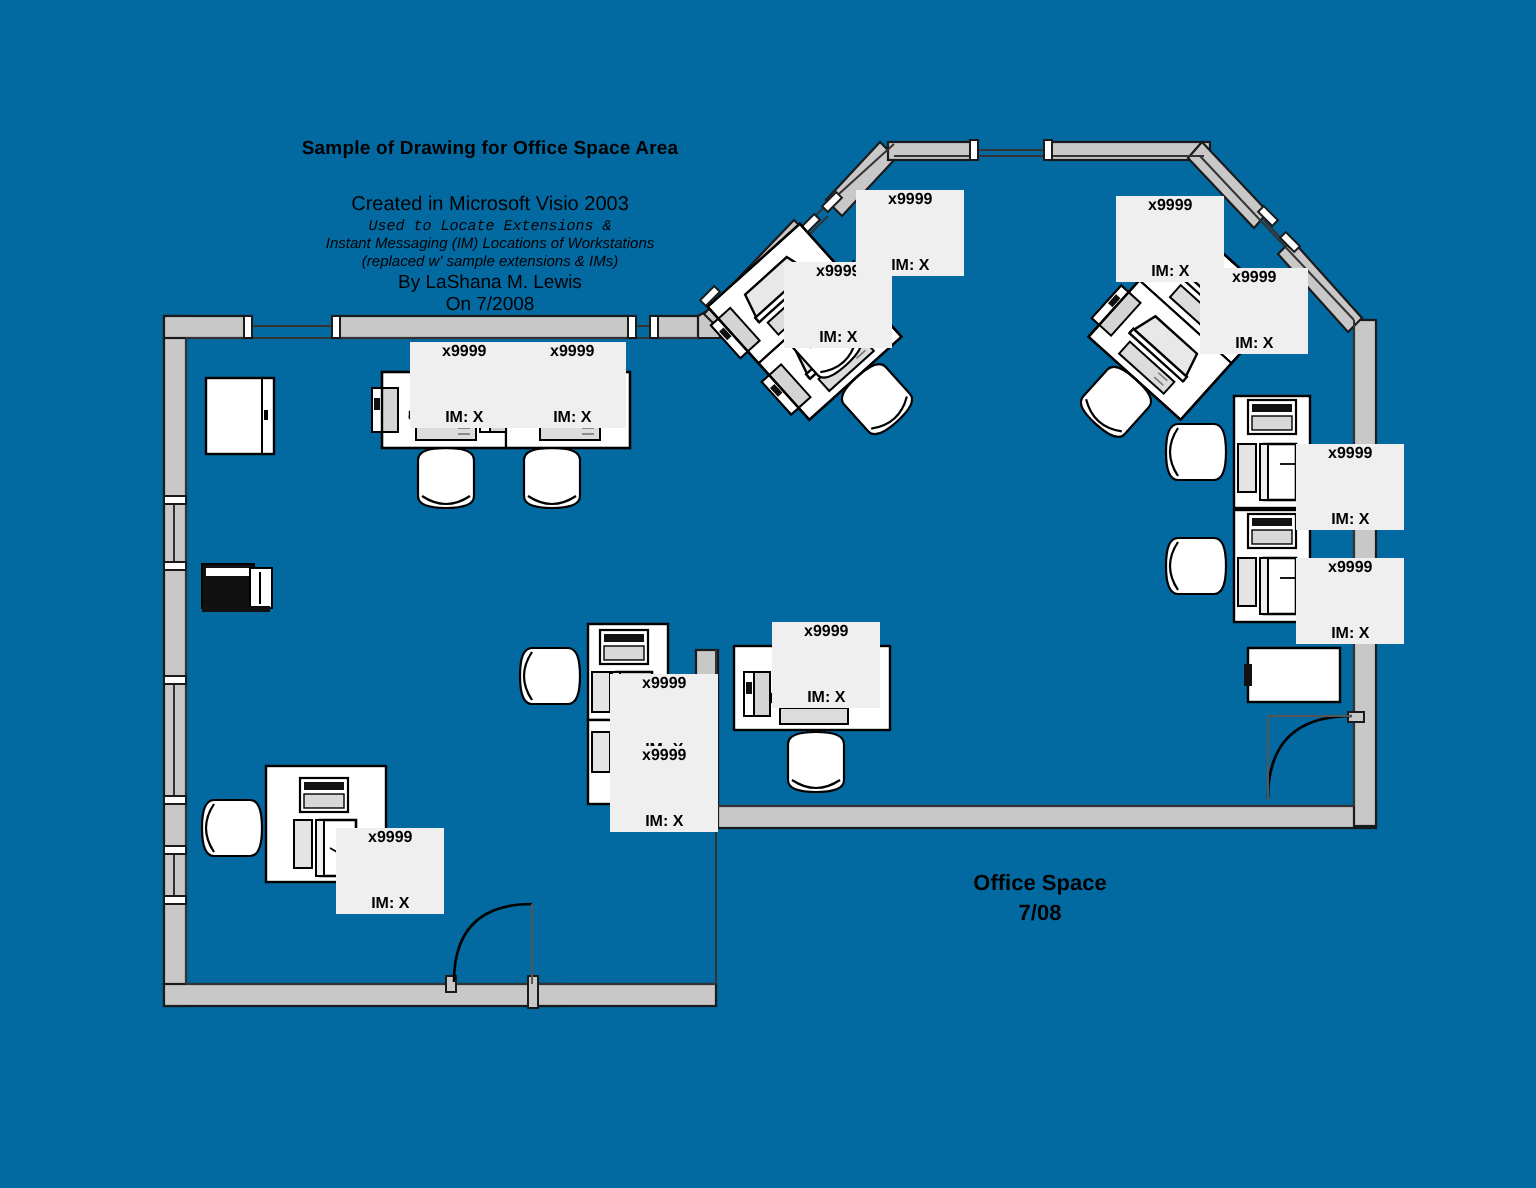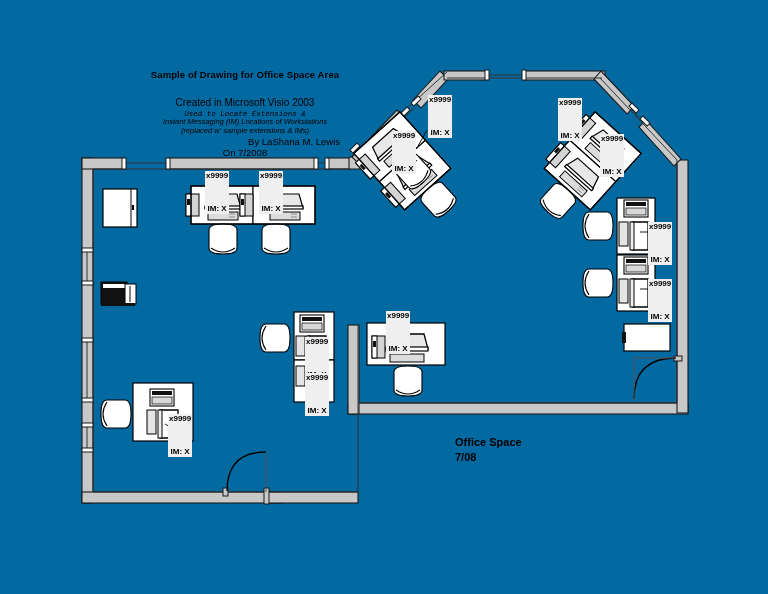--- a/index.html
+++ b/index.html
@@ -49,45 +49,45 @@
   .title-line-3,
   .title-line-4,
   .title-line-5 {
     font-size: 7.5px;
     font-style: italic;
   }
   .title-line-3 { margin-top: 2px; font-family: Liberation Mono, monospace; }
   .title-line-6 {
     font-size: 9.5px;
     margin-top: 2px;
-    text-align: right;
   }
   .title-line-7 {
     font-size: 9.5px;
     text-align: center;
   }
   .plan-caption {
     position: absolute;
     left: 455px;
     top: 435px;
     width: 130px;
+    text-align: center;
     font-size: 11px;
     font-weight: bold;
     line-height: 1.35;
   }
   .callout {
     position: absolute;
     background: #efefef;
     border: 0;
     font-size: 8px;
     font-weight: bold;
     line-height: 1.18;
     text-align: center;
     white-space: nowrap;
-    padding: 0px 1px;
+    padding: 0px 16px;
     color: #000;
   }
   .callout .ext { display: block; }
   .callout .im { display: block; margin-top: 24px; }
 </style>
 </head>
 <body>
 
 <div id="canvas">
 

